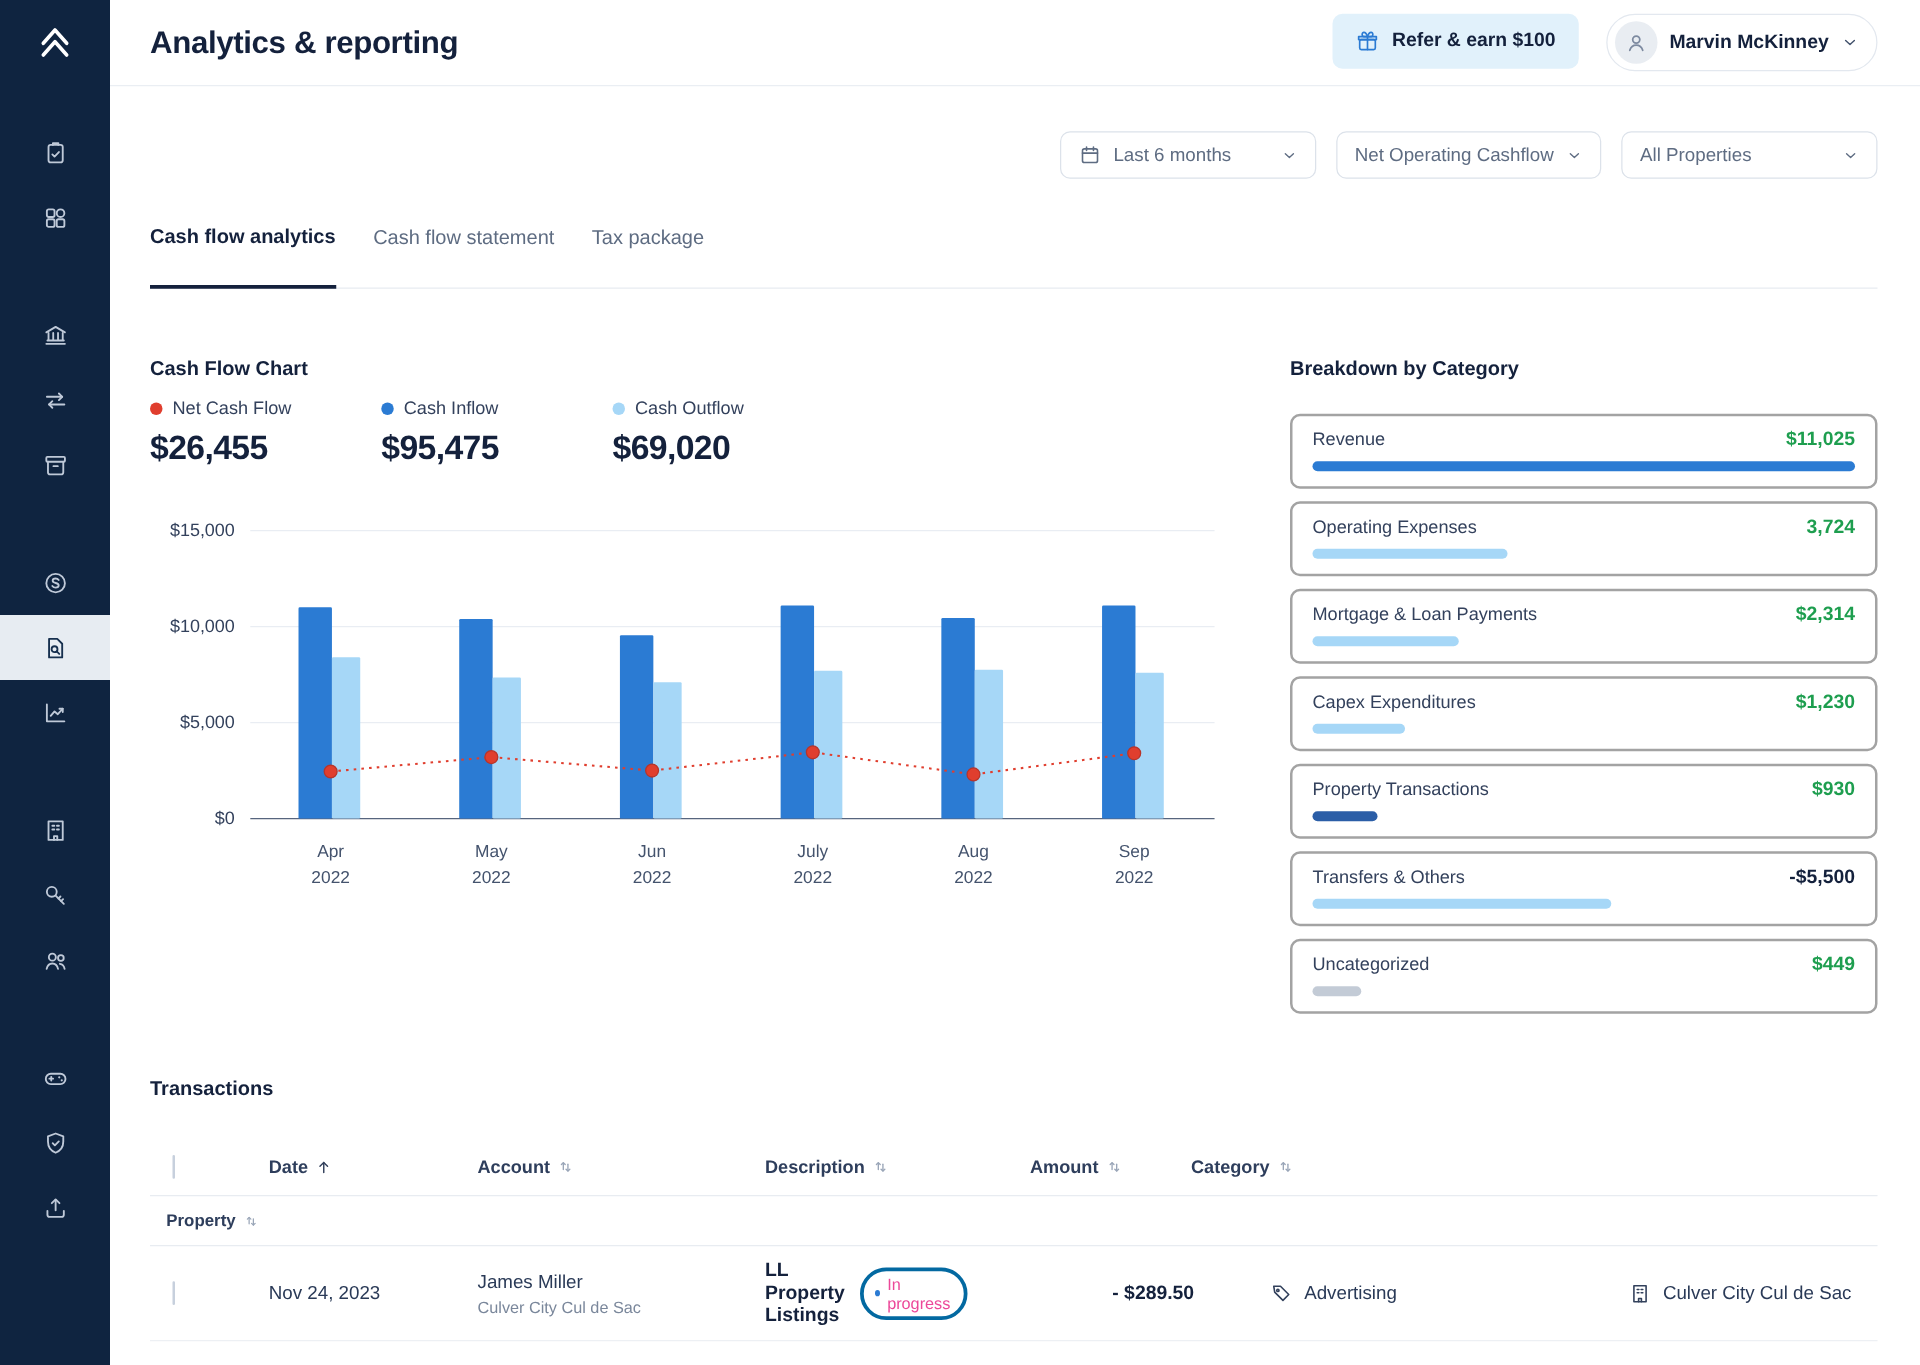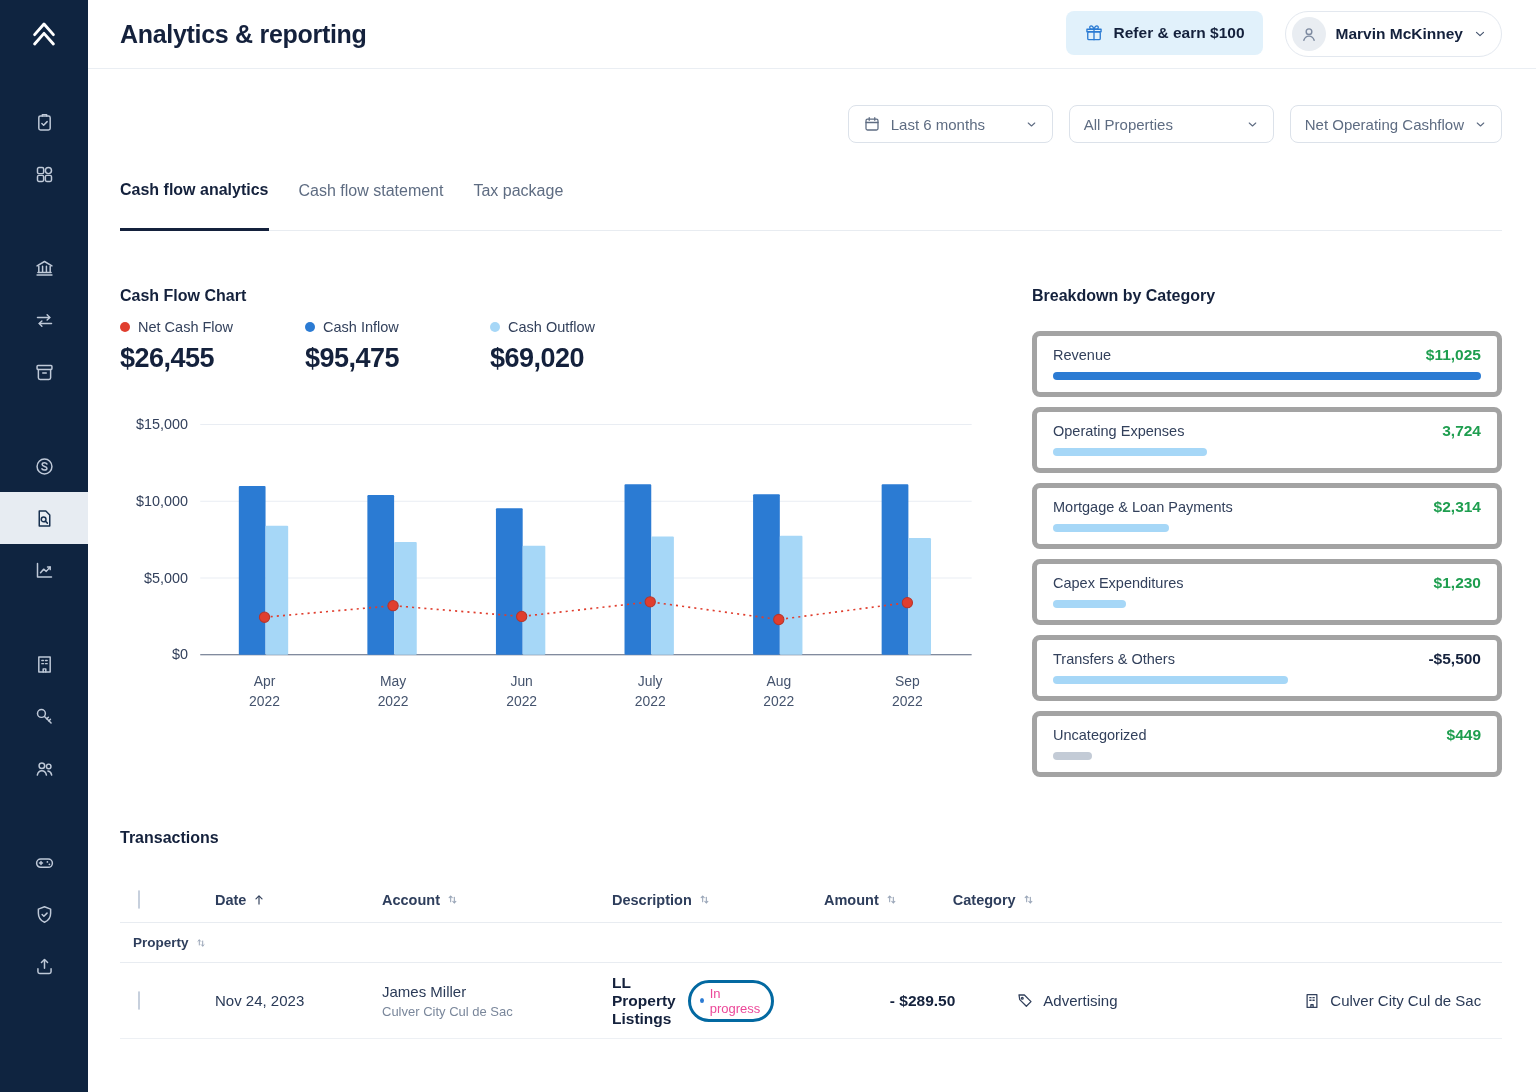--- a/index.html
+++ b/index.html
@@ -53,21 +53,21 @@
   .legend-dot { width:10px; height:10px; border-radius:50%; }
   .legend-label { font-size:14.5px; color:#33415C; }
   .legend-value { font-size:27px; font-weight:800; color:#14213C; margin-top:8px; letter-spacing:-0.5px; }
   #cashflow-svg { width:100%; height:auto; margin-top:34px; display:block; }
   #cashflow-svg text.tick { fill:#33415C; font-size:14px; font-family:"Liberation Sans","DejaVu Sans",sans-serif; }
   #cashflow-svg text.xlab { fill:#44536D; font-size:13.5px; font-family:"Liberation Sans","DejaVu Sans",sans-serif; }
 
   
   .breakdown { width:470px; flex:0 0 470px; }
   .bd-cards { margin-top:26px; display:flex; flex-direction:column; gap:10px; }
-  .bd-card { border:5px solid #a3a3a3; border-radius:8px; padding:10px 16px 12px; background:#fff; }
+  .bd-card { border:2px solid #a3a3a3; border-radius:8px; padding:10px 16px 12px; background:#fff; }
   .bd-row { display:flex; align-items:center; justify-content:space-between; }
   .bd-label { font-size:14.5px; color:#33415C; }
   .bd-amount { font-size:15.5px; font-weight:700; }
   .bd-track { margin-top:8px; height:8px; }
   .bd-bar { height:8px; border-radius:4px; }
 
   
   .transactions { margin:52px 34px 0 32px; }
   .tx-grid { display:grid; grid-template-columns:48px 120px 183px 1fr 140px 240px 250px 36px; align-items:center;gap:47px; }
   .tx-header { height:46px; border-bottom:1px solid #E8ECF1; margin-top:30px; }
@@ -252,27 +252,27 @@
           <svg class="icon" width="18" height="18" viewBox="0 0 24 24" fill="none" stroke="#5E6C82" stroke-width="1.7" stroke-linecap="round" stroke-linejoin="round">
               <rect x="4" y="5.5" width="16" height="14.5" rx="2"></rect>
               <path d="M4 10h16M8.3 3.5v3.6M15.7 3.5v3.6"></path>
             </svg>
           <span class="dd-label">Last 6 months</span>
           <svg class="icon" width="13" height="13" viewBox="0 0 24 24" fill="none" stroke="#5E6C82" stroke-width="2" stroke-linecap="round" stroke-linejoin="round">
               <path d="M6 9.2l6 5.6 6-5.6"></path>
             </svg>
         </button>
         <button class="dropdown">
-          <span class="dd-label">All Properties</span>
+          <span class="dd-label">Net Operating Cashflow</span>
           <svg class="icon" width="13" height="13" viewBox="0 0 24 24" fill="none" stroke="#5E6C82" stroke-width="2" stroke-linecap="round" stroke-linejoin="round">
               <path d="M6 9.2l6 5.6 6-5.6"></path>
             </svg>
         </button>
         <button class="dropdown">
-          <span class="dd-label">Net Operating Cashflow</span>
+          <span class="dd-label">All Properties</span>
           <svg class="icon" width="13" height="13" viewBox="0 0 24 24" fill="none" stroke="#5E6C82" stroke-width="2" stroke-linecap="round" stroke-linejoin="round">
               <path d="M6 9.2l6 5.6 6-5.6"></path>
             </svg>
         </button>
       </div>
 
       <div class="tabs">
         <button class="tab active">Cash flow analytics</button>
         <button class="tab">Cash flow statement</button>
         <button class="tab">Tax package</button>
@@ -382,20 +382,29 @@
               <div class="bd-row">
                   <span class="bd-label">Capex Expenditures</span>
                   <span class="bd-amount" style="color: rgb(30, 158, 79);">$1,230</span>
                 </div>
               <div class="bd-track">
                   <div class="bd-bar" style="width: 17%; background: rgb(166, 215, 247);"></div>
                 </div>
             </div>
             <div class="bd-card">
               <div class="bd-row">
+                  <span class="bd-label">Property Transactions</span>
+                  <span class="bd-amount" style="color: rgb(30, 158, 79);">$930</span>
+                </div>
+              <div class="bd-track">
+                  <div class="bd-bar" style="width: 12%; background: rgb(43, 94, 167);"></div>
+                </div>
+            </div>
+            <div class="bd-card">
+              <div class="bd-row">
                   <span class="bd-label">Transfers &amp; Others</span>
                   <span class="bd-amount" style="color: rgb(20, 33, 60);">-$5,500</span>
                 </div>
               <div class="bd-track">
                   <div class="bd-bar" style="width: 55%; background: rgb(166, 215, 247);"></div>
                 </div>
             </div>
             <div class="bd-card">
               <div class="bd-row">
                   <span class="bd-label">Uncategorized</span>

